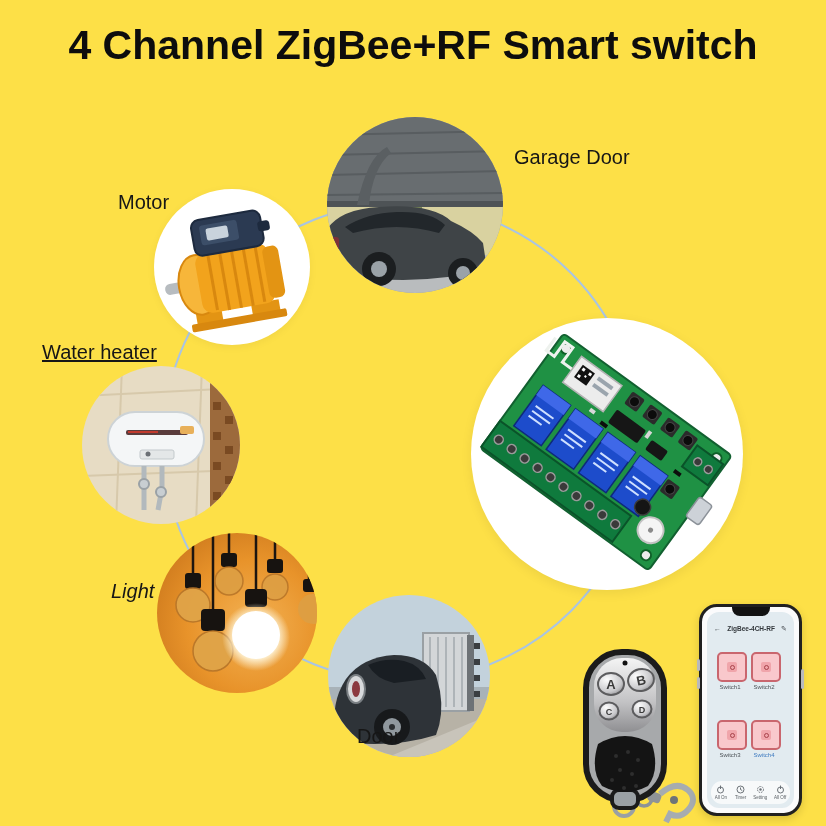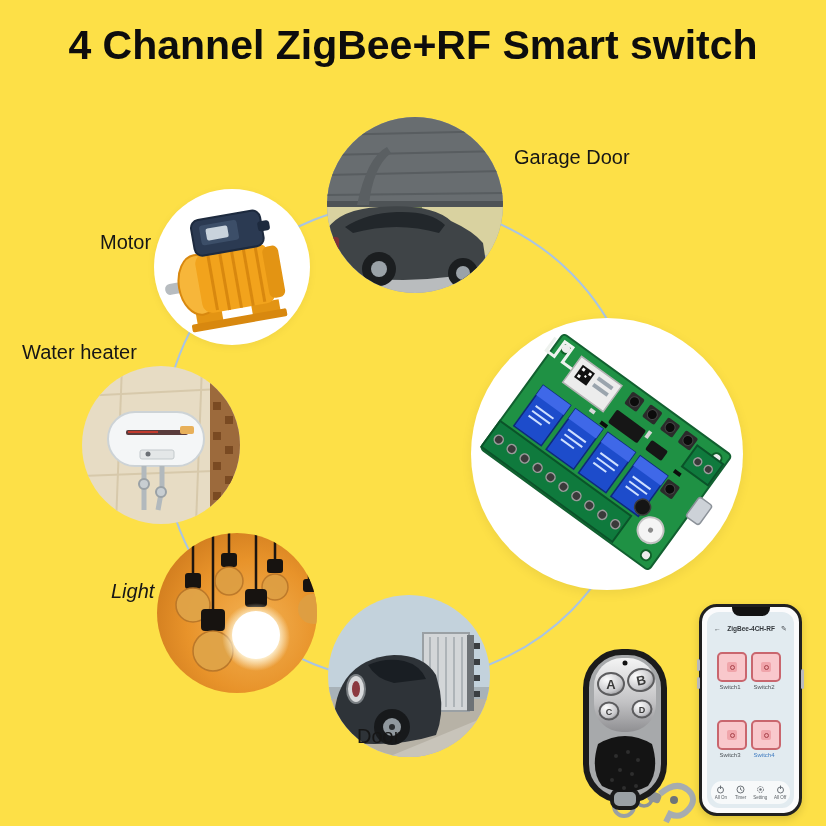--- a/index.html
+++ b/index.html
@@ -15,23 +15,23 @@
   .circle{position:absolute;border-radius:50%;overflow:hidden;z-index:1;}
   #c-motor{left:154px;top:189px;width:156px;height:156px;background:#ffffff;box-shadow:0 2px 8px rgba(0,0,0,.05);}
   #c-garage{left:327px;top:117px;width:176px;height:176px;}
   #c-water{left:82px;top:366px;width:158px;height:158px;}
   #c-light{left:157px;top:533px;width:160px;height:160px;}
   #c-door{left:328px;top:595px;width:162px;height:162px;}
   #c-pcb{left:471px;top:318px;width:272px;height:272px;background:#ffffff;box-shadow:0 3px 12px rgba(0,0,0,.07);}
   .circle svg{display:block;}
   
   .dev-label{position:absolute;font-size:20px;color:#161616;z-index:2;white-space:nowrap;}
-  #l-motor{left:100px;top:191px;margin-top:40px;}
+  #l-motor{left:118px;top:191px;}
   #l-garage{left:514px;top:138px;margin-top:8px;}
-  #l-water{left:22px;top:341px;}
+  #l-water{left:42px;top:341px;text-decoration:underline;}
   #l-light{left:111px;top:580px;font-style:italic;}
   #l-door{left:312px;top:725px;margin-left:45px;}
   
   .phone{position:absolute;left:699px;top:604px;width:97px;height:206px;z-index:2;
          background:#fbfbfc;border:3px solid #202020;border-radius:18px;
          box-shadow:0 3px 8px rgba(0,0,0,.15);}
   .phone .side-btn{position:absolute;background:#b9b9bd;border-radius:2px;}
   .sb-l1{left:-5px;top:52px;width:3px;height:12px;}
   .sb-l2{left:-5px;top:70px;width:3px;height:12px;}
   .sb-r1{right:-5px;top:62px;width:3px;height:20px;}

